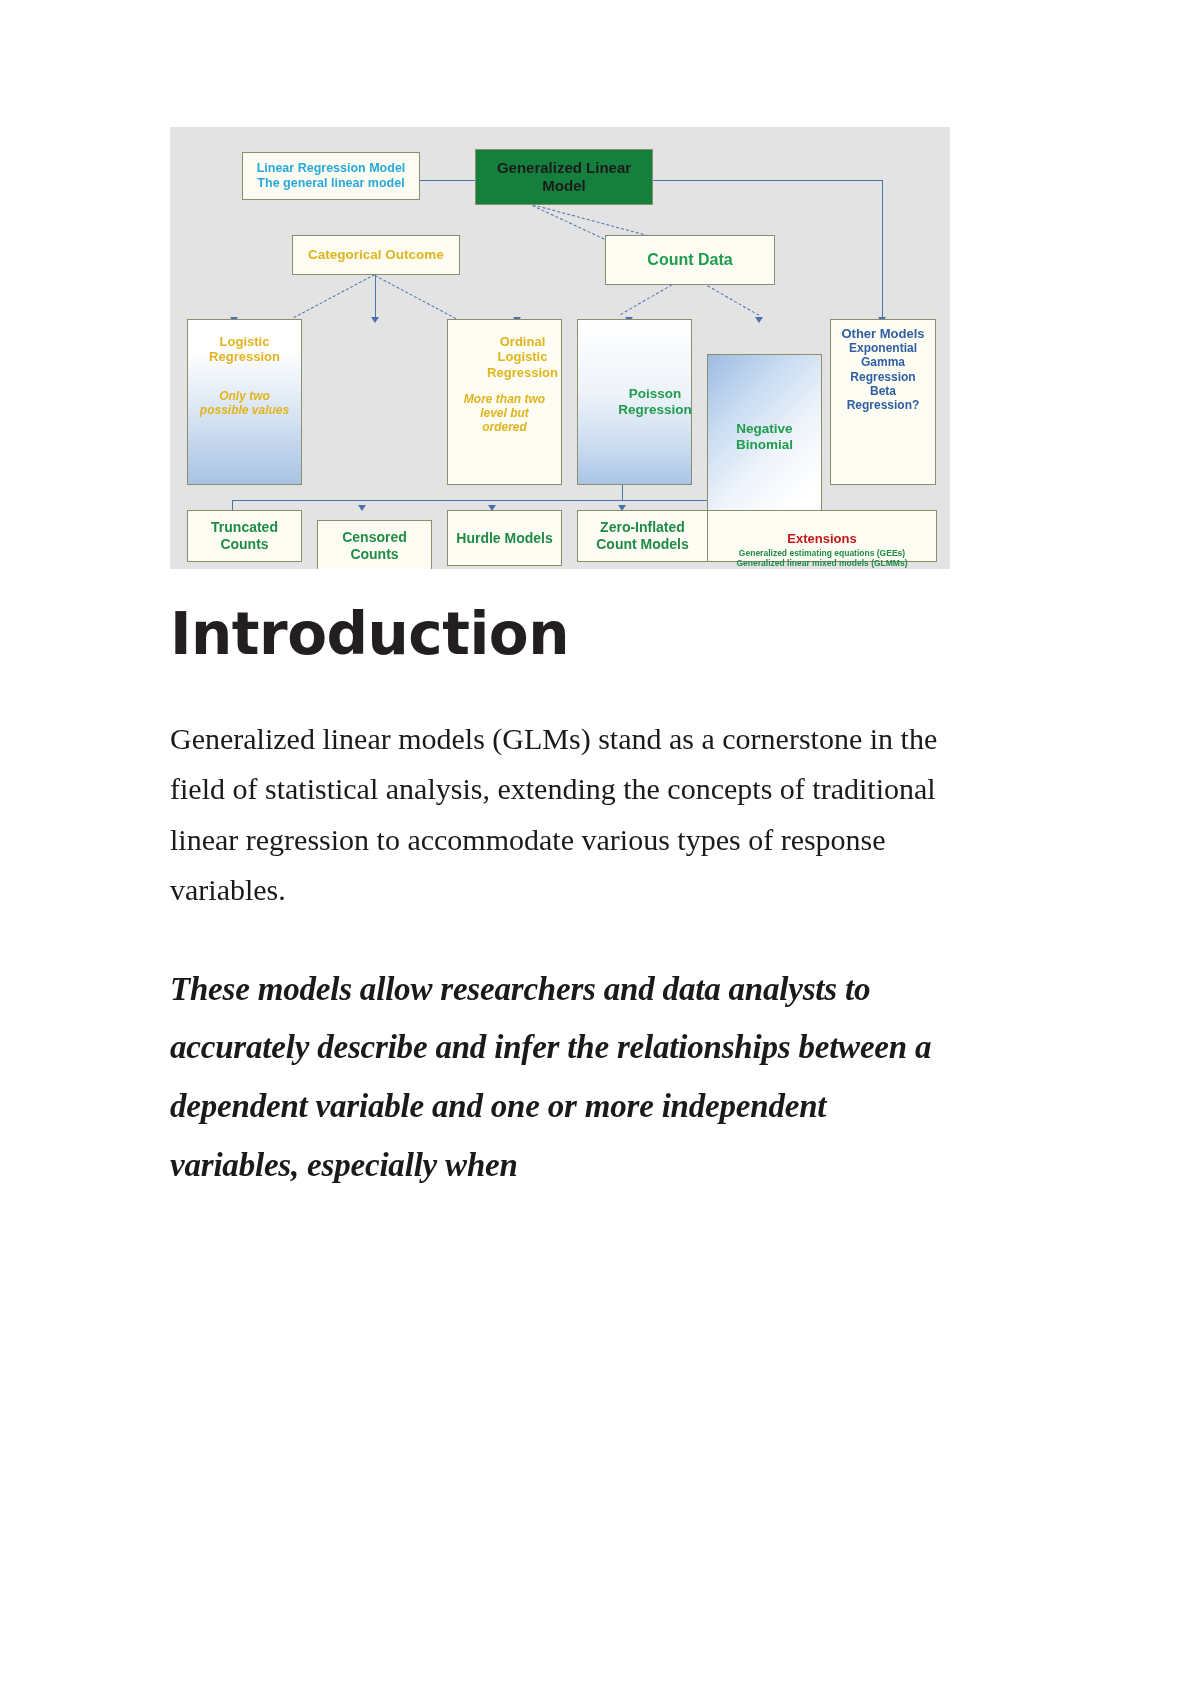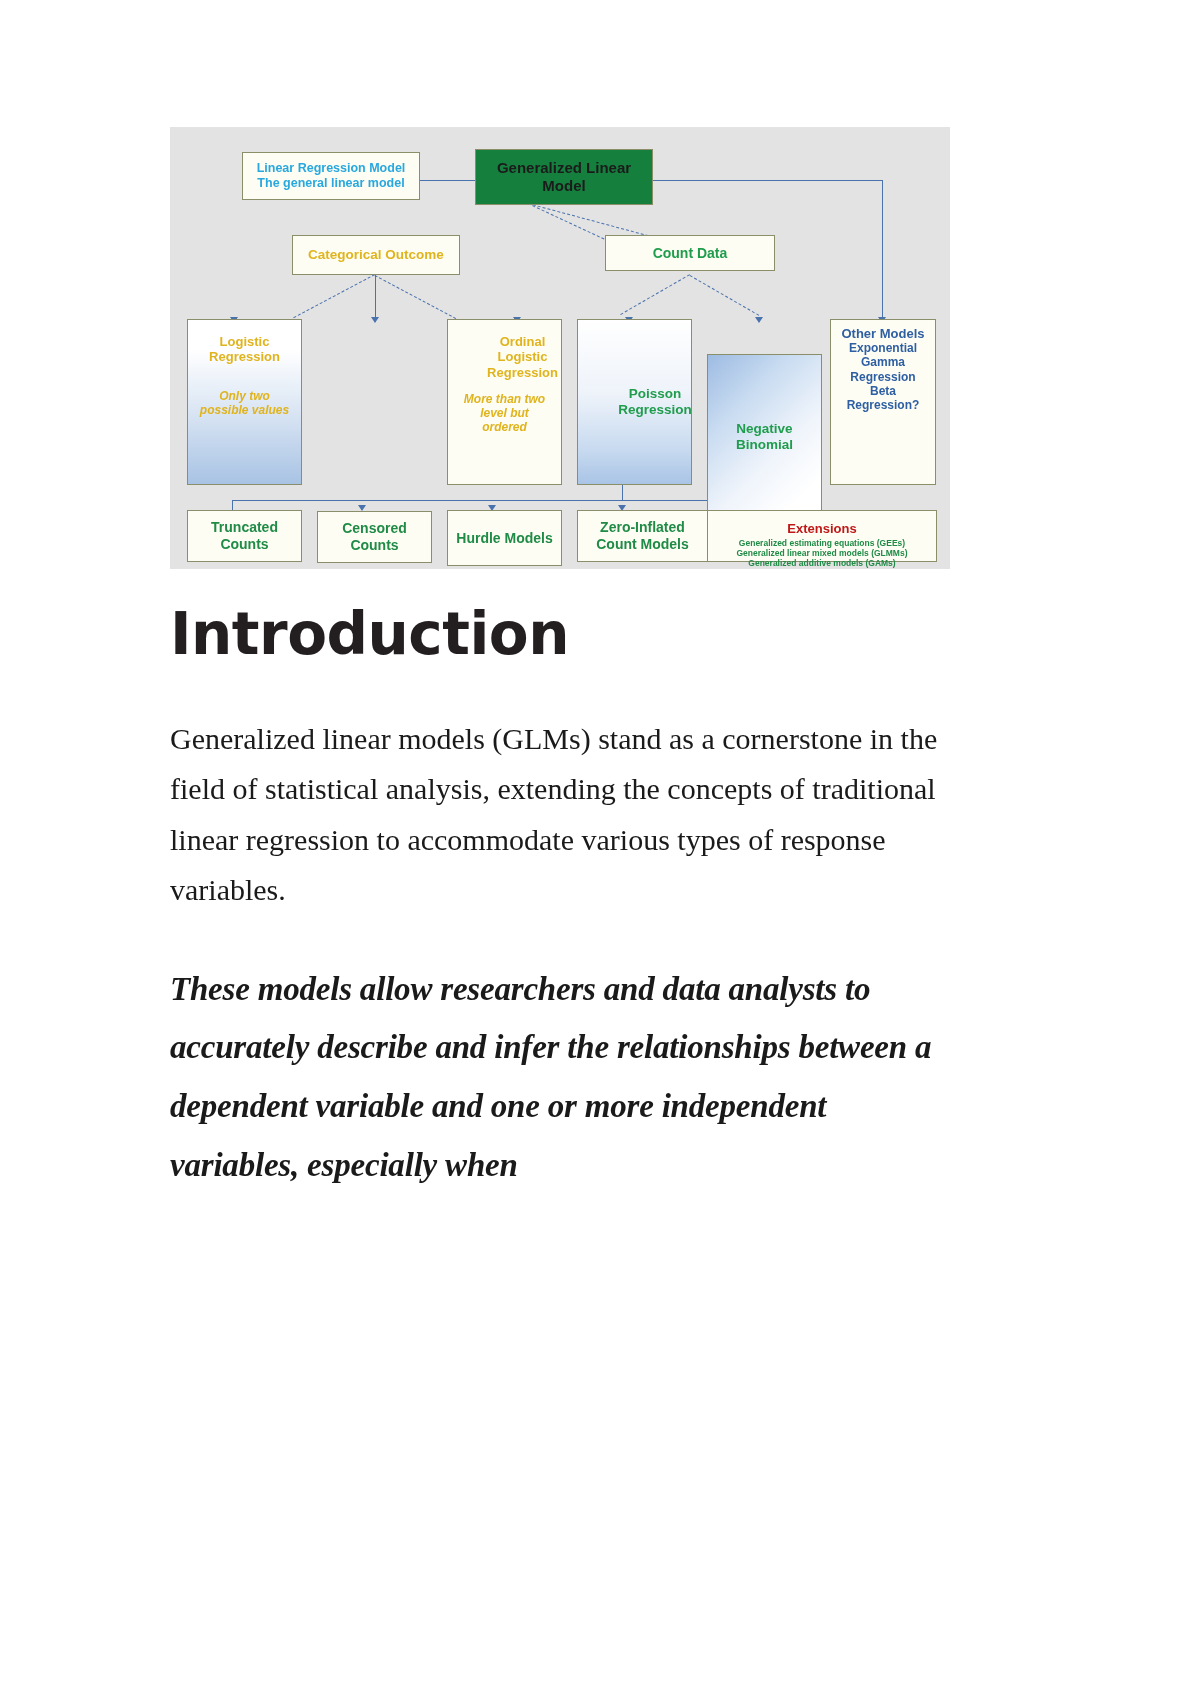--- a/index.html
+++ b/index.html
@@ -155,21 +155,21 @@
 
   <div class="node" style="left:72px; top:25px; width:178px; height:48px; font-size:12.5px;">
     <span class="ttl c-cyan">Linear Regression Model</span>
     <span class="ttl c-cyan">The general linear model</span>
   </div>
 
   <div class="node" style="left:122px; top:108px; width:168px; height:40px; font-size:13.5px;">
     <span class="ttl c-gold">Categorical Outcome</span>
   </div>
 
-  <div class="node" style="left:435px; top:108px; width:170px; height:36px; font-size:14px;">
+  <div class="node" style="left:435px; top:108px; width:170px; height:50px; font-size:16px;">
     <span class="ttl c-green">Count Data</span>
   </div>
 
   <div class="node g-vert-blue" style="left:17px; top:192px; width:115px; height:166px; font-size:13px; padding-top:14px; justify-content:flex-start;">
     <span class="ttl c-gold" style="white-space:pre-line;">Logistic
 Regression</span>
     <span class="sub c-gold" style="white-space:pre-line; margin-top:24px; font-size:12px;">Only two
 possible values</span>
   </div>
 
@@ -199,33 +199,33 @@
     <span class="ttl c-blue">Gamma</span>
     <span class="ttl c-blue">Regression</span>
     <span class="ttl c-blue">Beta</span>
     <span class="ttl c-blue">Regression?</span>
   </div>
 
   <div class="node" style="left:17px; top:383px; width:115px; height:52px; font-size:14px;">
     <span class="ttl c-dgreen" style="white-space:pre-line;">Truncated
 Counts</span>
   </div>
-  <div class="node" style="left:147px; top:384px; width:115px; height:52px; font-size:14px;">
+  <div class="node" style="left:147px; top:393px; width:115px; height:52px; font-size:14px;">
     <span class="ttl c-dgreen" style="white-space:pre-line;">Censored
 Counts</span>
   </div>
   <div class="node" style="left:277px; top:383px; width:115px; height:56px; font-size:14px;">
     <span class="ttl c-dgreen" style="white-space:pre-line;">Hurdle Models</span>
   </div>
   <div class="node" style="left:407px; top:383px; width:131px; height:52px; font-size:14px;">
     <span class="ttl c-dgreen" style="white-space:pre-line;">Zero-Inflated
 Count Models</span>
   </div>
 
-  <div class="node" style="left:537px; top:383px; width:230px; height:52px; font-size:8.5px; justify-content:flex-start; padding-top:10px;">
+  <div class="node" style="left:537px; top:383px; width:230px; height:52px; font-size:8.5px; justify-content:flex-start; padding-top:20px;">
     <span class="ttl c-red" style="font-size:13px; margin-bottom:2px;">Extensions</span>
     <span class="ttl c-dgreen">Generalized estimating equations (GEEs)</span>
     <span class="ttl c-dgreen">Generalized linear mixed models (GLMMs)</span>
     <span class="ttl c-dgreen">Generalized additive models (GAMs)</span>
   </div>
 
 </div>
 
 <div class="article">
   <h1 class="heading">Introduction</h1>

